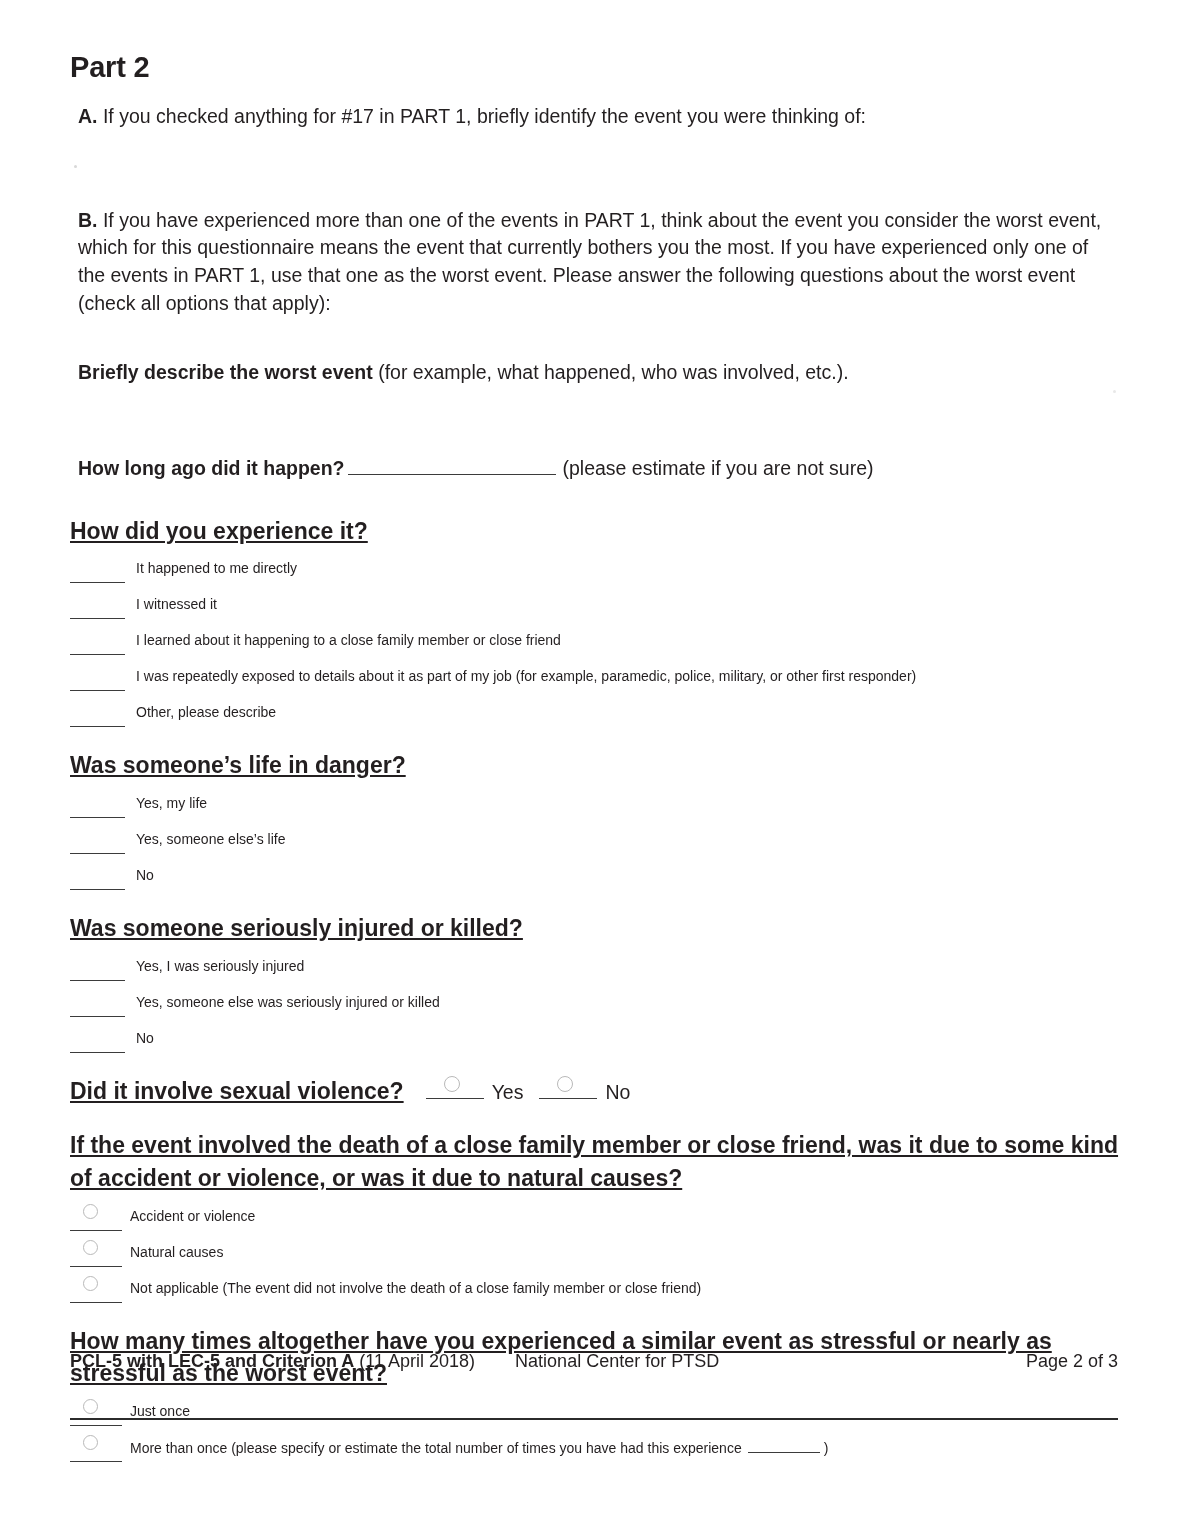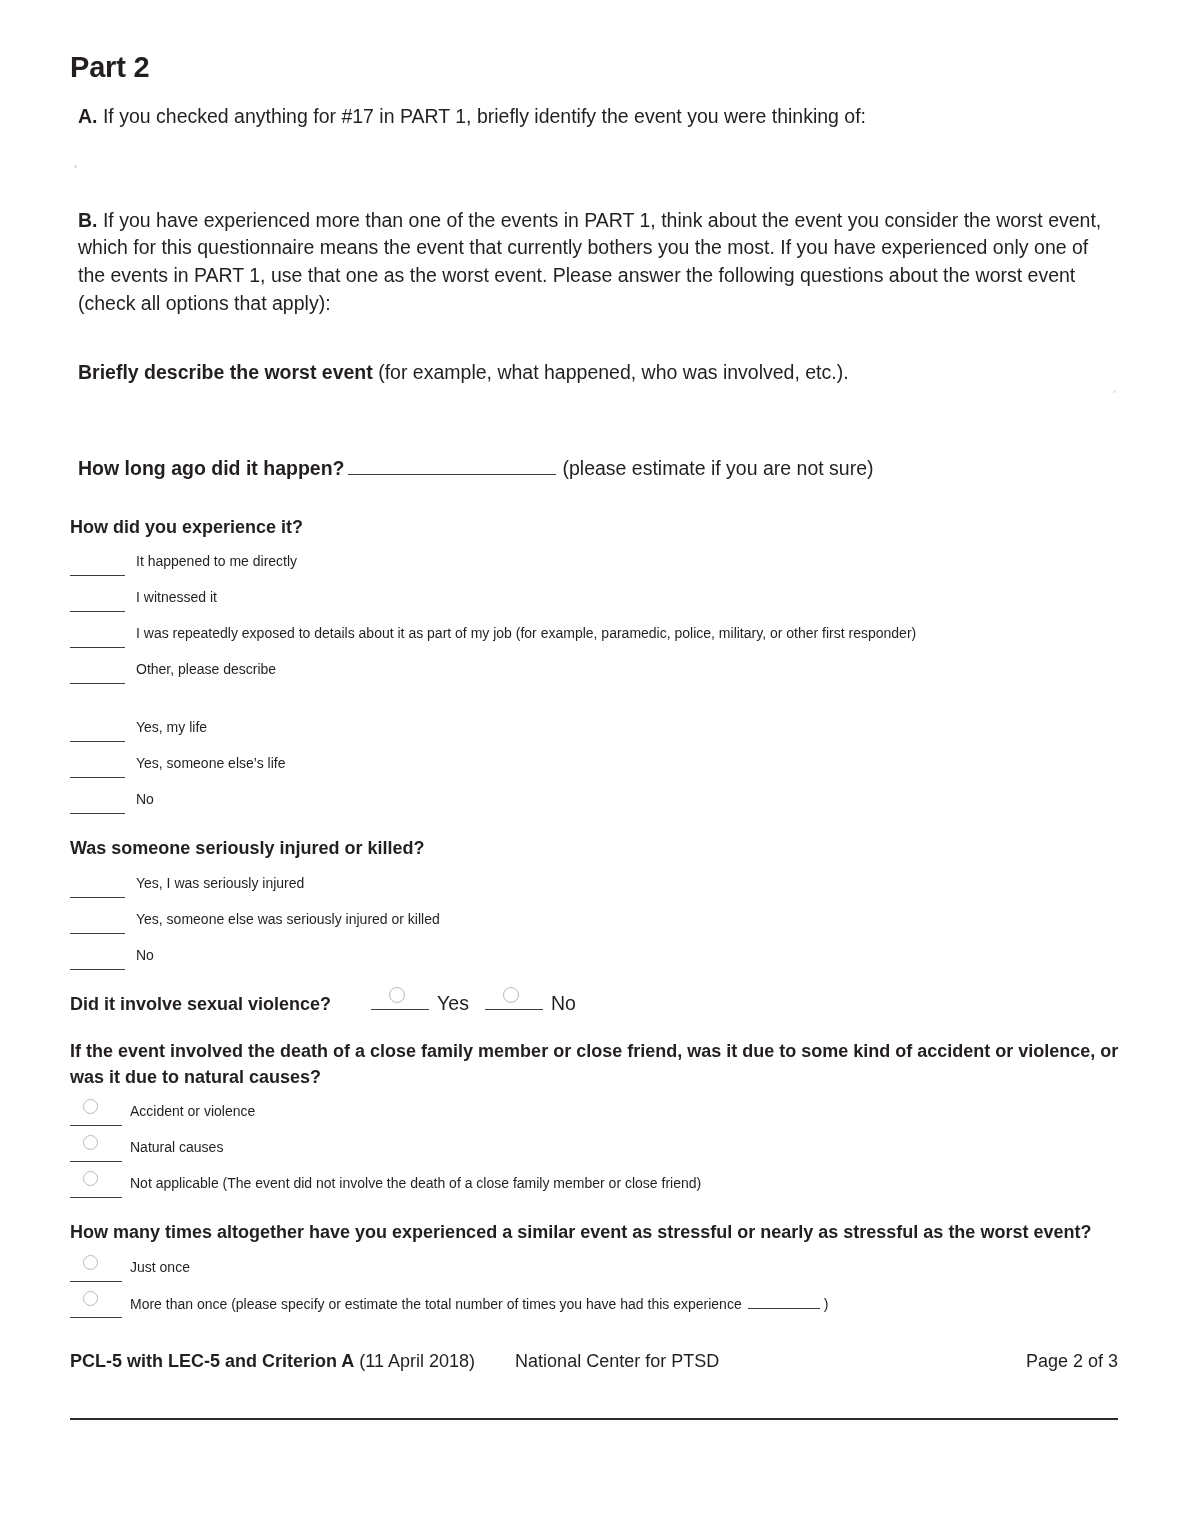--- a/index.html
+++ b/index.html
@@ -48,25 +48,26 @@
     color: #231f20;
   }
   .para b, .para .lead {
     font-weight: bold;
   }
   .para.justify {
     text-align: justify;
     text-justify: inter-word;
   }
   .q-head {
-    font-size: 18px;
+    font-size: 23px;
     font-weight: bold;
     line-height: 1.42;
     margin: 0;
     color: #231f20;
+    text-decoration: underline;
   }
 
   
   .sp-a   { height: 60px; }
   .sp-b   { height: 26px; }
   .sp-c   { height: 52px; }
   .sp-d   { height: 24px; }
   .sp-f   { height: 22px; }
 
   
@@ -139,21 +140,21 @@
     border-radius: 50%;
     box-sizing: border-box;
   }
 
   .sexviol-row {
     display: flex;
     align-items: baseline;
     font-size: 19.5px;
     color: #231f20;
   }
-  .sexviol-row .q-head { margin-right: 24px; }
+  .sexviol-row .q-head { margin-right: 6px; }
   .sexviol-row .ans { font-weight: normal; }
 
   
   .speck {
     position: absolute;
     background: #d8d8d8;
     border-radius: 50%;
   }
 
   
@@ -224,29 +225,34 @@
     <div class="opt-row">
       <span class="blank"></span>
       <span class="lbl">It happened to me directly</span>
     </div>
     <div class="opt-row">
       <span class="blank"></span>
       <span class="lbl">I witnessed it</span>
     </div>
     <div class="opt-row">
       <span class="blank"></span>
+      <span class="lbl">I learned about it happening to a close family member or close friend</span>
+    </div>
+    <div class="opt-row">
+      <span class="blank"></span>
       <span class="lbl">I was repeatedly exposed to details about it as part of my job (for example, paramedic, police, military, or other first responder)</span>
     </div>
     <div class="opt-row">
       <span class="blank"></span>
       <span class="lbl">Other, please describe</span>
     </div>
 
     <div class="sp-f"></div>
 
+    <p class="q-head">Was someone’s life in danger?</p>
 
     <div class="opt-row">
       <span class="blank"></span>
       <span class="lbl">Yes, my life</span>
     </div>
     <div class="opt-row">
       <span class="blank"></span>
       <span class="lbl">Yes, someone else’s life</span>
     </div>
     <div class="opt-row">

